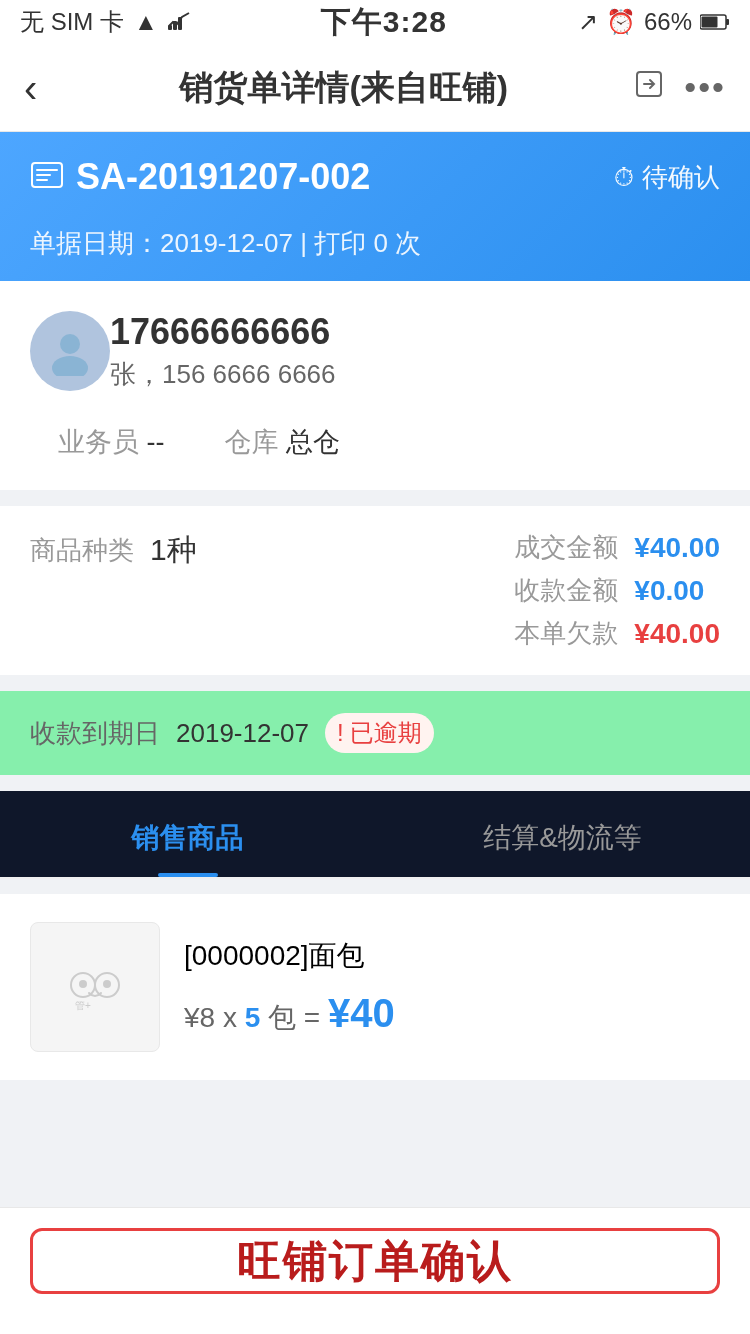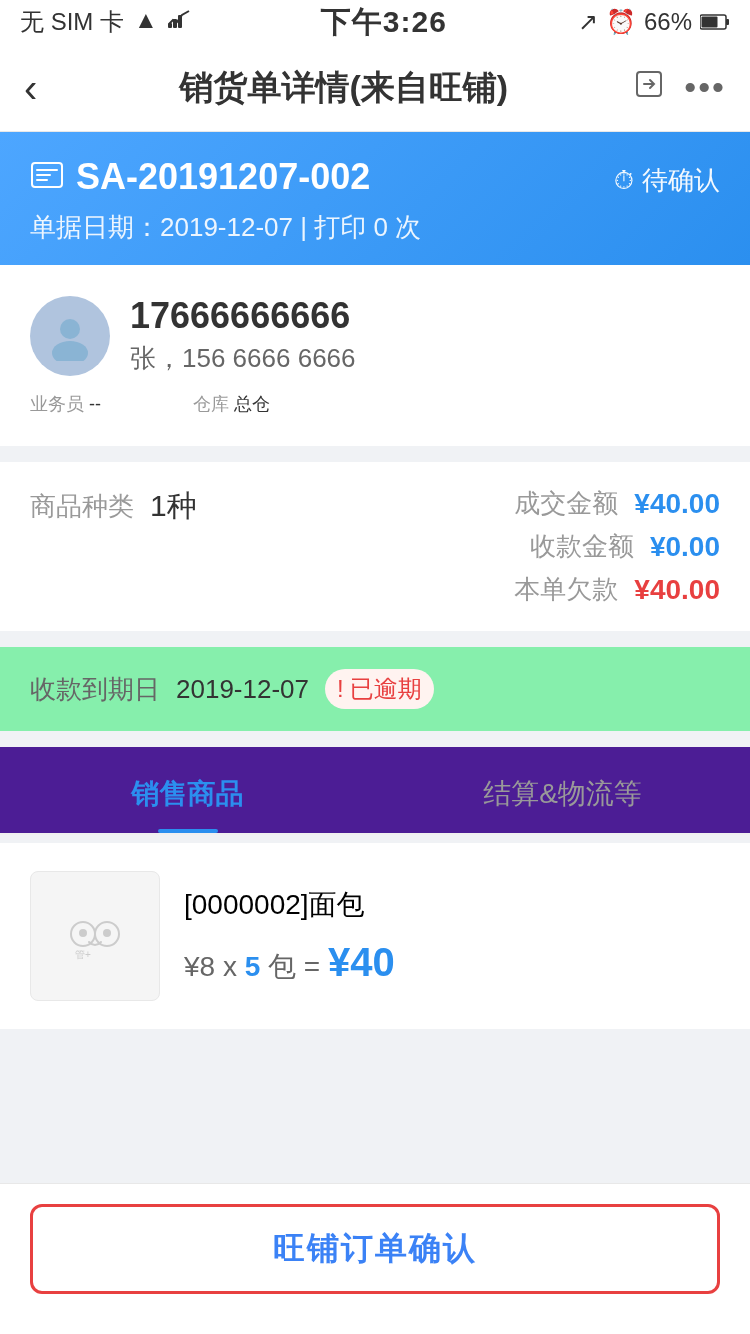--- a/index.html
+++ b/index.html
@@ -19,21 +19,21 @@
       background: #fff;
       display: flex;
       align-items: center;
       justify-content: space-between;
       padding: 0 20px;
       font-size: 24px;
       font-weight: 500;
     }
     .status-left {
       display: flex;
-      align-items: flex-start;
+      align-items: center;
       gap: 10px;
     }
     .status-center {
       font-size: 30px;
       font-weight: 600;
       letter-spacing: 1px;
     }
     .status-right {
       display: flex;
       align-items: center;
@@ -71,23 +71,23 @@
     }
 
     
     .order-header {
       background: linear-gradient(135deg, #4da6ff, #2b8fef);
       padding: 24px 30px 20px;
       color: #fff;
     }
     .order-id-row {
       display: flex;
-      align-items: flex-end;
+      align-items: center;
       justify-content: space-between;
-      margin-bottom: 12px;
+      margin-bottom: 28px;
     }
     .order-id {
       display: flex;
       align-items: center;
       gap: 12px;
       font-size: 36px;
       font-weight: 700;
     }
     .order-status {
       display: flex;
@@ -102,23 +102,22 @@
     }
 
     
     .customer-section {
       background: #fff;
       padding: 30px;
       margin-bottom: 16px;
     }
     .customer-row {
       display: flex;
-      align-items: center;
-      gap: 20px;
-      margin-bottom: 16px;
+      align-items: flex-start;
+      margin-bottom: 32px;
     }
     .avatar {
       width: 80px;
       height: 80px;
       border-radius: 50%;
       background: #b0c4de;
       display: flex;
       align-items: center;
       justify-content: center;
       flex-shrink: 0;
@@ -132,24 +131,25 @@
       font-weight: 600;
       color: #333;
     }
     .customer-sub {
       font-size: 26px;
       color: #666;
       margin-top: 4px;
     }
     .customer-meta {
       display: flex;
-      gap: 92px;
-      font-size: 18px;
+      gap: 60px;
+      font-size: 27px;
       color: #666;
       margin-top: 8px;
+      margin-left: 28px;
     }
     .meta-label { color: #999; }
     .meta-value { color: #333; }
 
     
     .summary-section {
       background: #fff;
       padding: 24px 30px;
       margin-bottom: 16px;
     }
@@ -167,21 +167,20 @@
       font-size: 26px;
       color: #999;
     }
     .summary-count {
       font-size: 30px;
       color: #333;
     }
     .summary-right {
       display: flex;
       flex-direction: column;
-      align-items: flex-end;
       gap: 8px;
     }
     .amount-row {
       display: flex;
       gap: 16px;
       align-items: center;
     }
     .amount-label {
       font-size: 26px;
       color: #999;
@@ -211,22 +210,22 @@
       gap: 6px;
       background: #fff3f0;
       color: #e84040;
       font-size: 24px;
       padding: 4px 12px;
       border-radius: 20px;
     }
 
     
     .tabs-section {
-      background: #4c1d95;
-      margin-bottom: 8px;
+      background: #0f172a;
+      margin-bottom: 15px;
     }
     .tabs-row {
       display: flex;
       border-bottom: 2px solid #f0f0f0;
     }
     .tab {
       flex: 1;
       text-align: center;
       padding: 28px 0 20px;
       font-size: 28px;
@@ -299,26 +298,26 @@
       position: fixed;
       bottom: 0;
       left: 0;
       width: 750px;
       background: #fff;
       padding: 20px 30px 40px;
       border-top: 1px solid #e8e8e8;
     }
     .confirm-btn {
       width: 100%;
-      height: 90px;
+      height: 66px;
       background: #fff;
       border: 3px solid #e84040;
       border-radius: 12px;
-      font-size: 32px;
-      color: #3b82f6;
+      font-size: 44px;
+      color: #b91c1c;
       font-weight: 600;
       cursor: pointer;
       display: flex;
       align-items: center;
       justify-content: center;
       letter-spacing: 2px;
     }
   </style>
 </head>
 <body>
@@ -329,21 +328,21 @@
     <span>▲</span>
     <span>
       <svg width="22" height="18" viewBox="0 0 22 18" fill="none">
         <path d="M1 14 L5 10 L9 12 L14 5 L21 1" stroke="#333" stroke-width="2" fill="none"></path>
         <rect x="0" y="13" width="4" height="5" fill="#333" rx="1"></rect>
         <rect x="5" y="9" width="4" height="9" fill="#333" rx="1"></rect>
         <rect x="10" y="5" width="4" height="13" fill="#333" rx="1"></rect>
       </svg>
     </span>
   </div>
-  <div class="status-center">下午3:26</div>
+  <div class="status-center">下午3:28</div>
   <div class="status-right">
     <span>↗</span>
     <span>⏰</span>
     <span>66%</span>
     <span>
       <svg width="30" height="16" viewBox="0 0 30 16">
         <rect x="0" y="1" width="26" height="14" rx="2" stroke="#333" stroke-width="1.5" fill="none"></rect>
         <rect x="26" y="5" width="3" height="6" rx="1" fill="#333"></rect>
         <rect x="1.5" y="2.5" width="16" height="11" rx="1" fill="#333"></rect>
       </svg>

